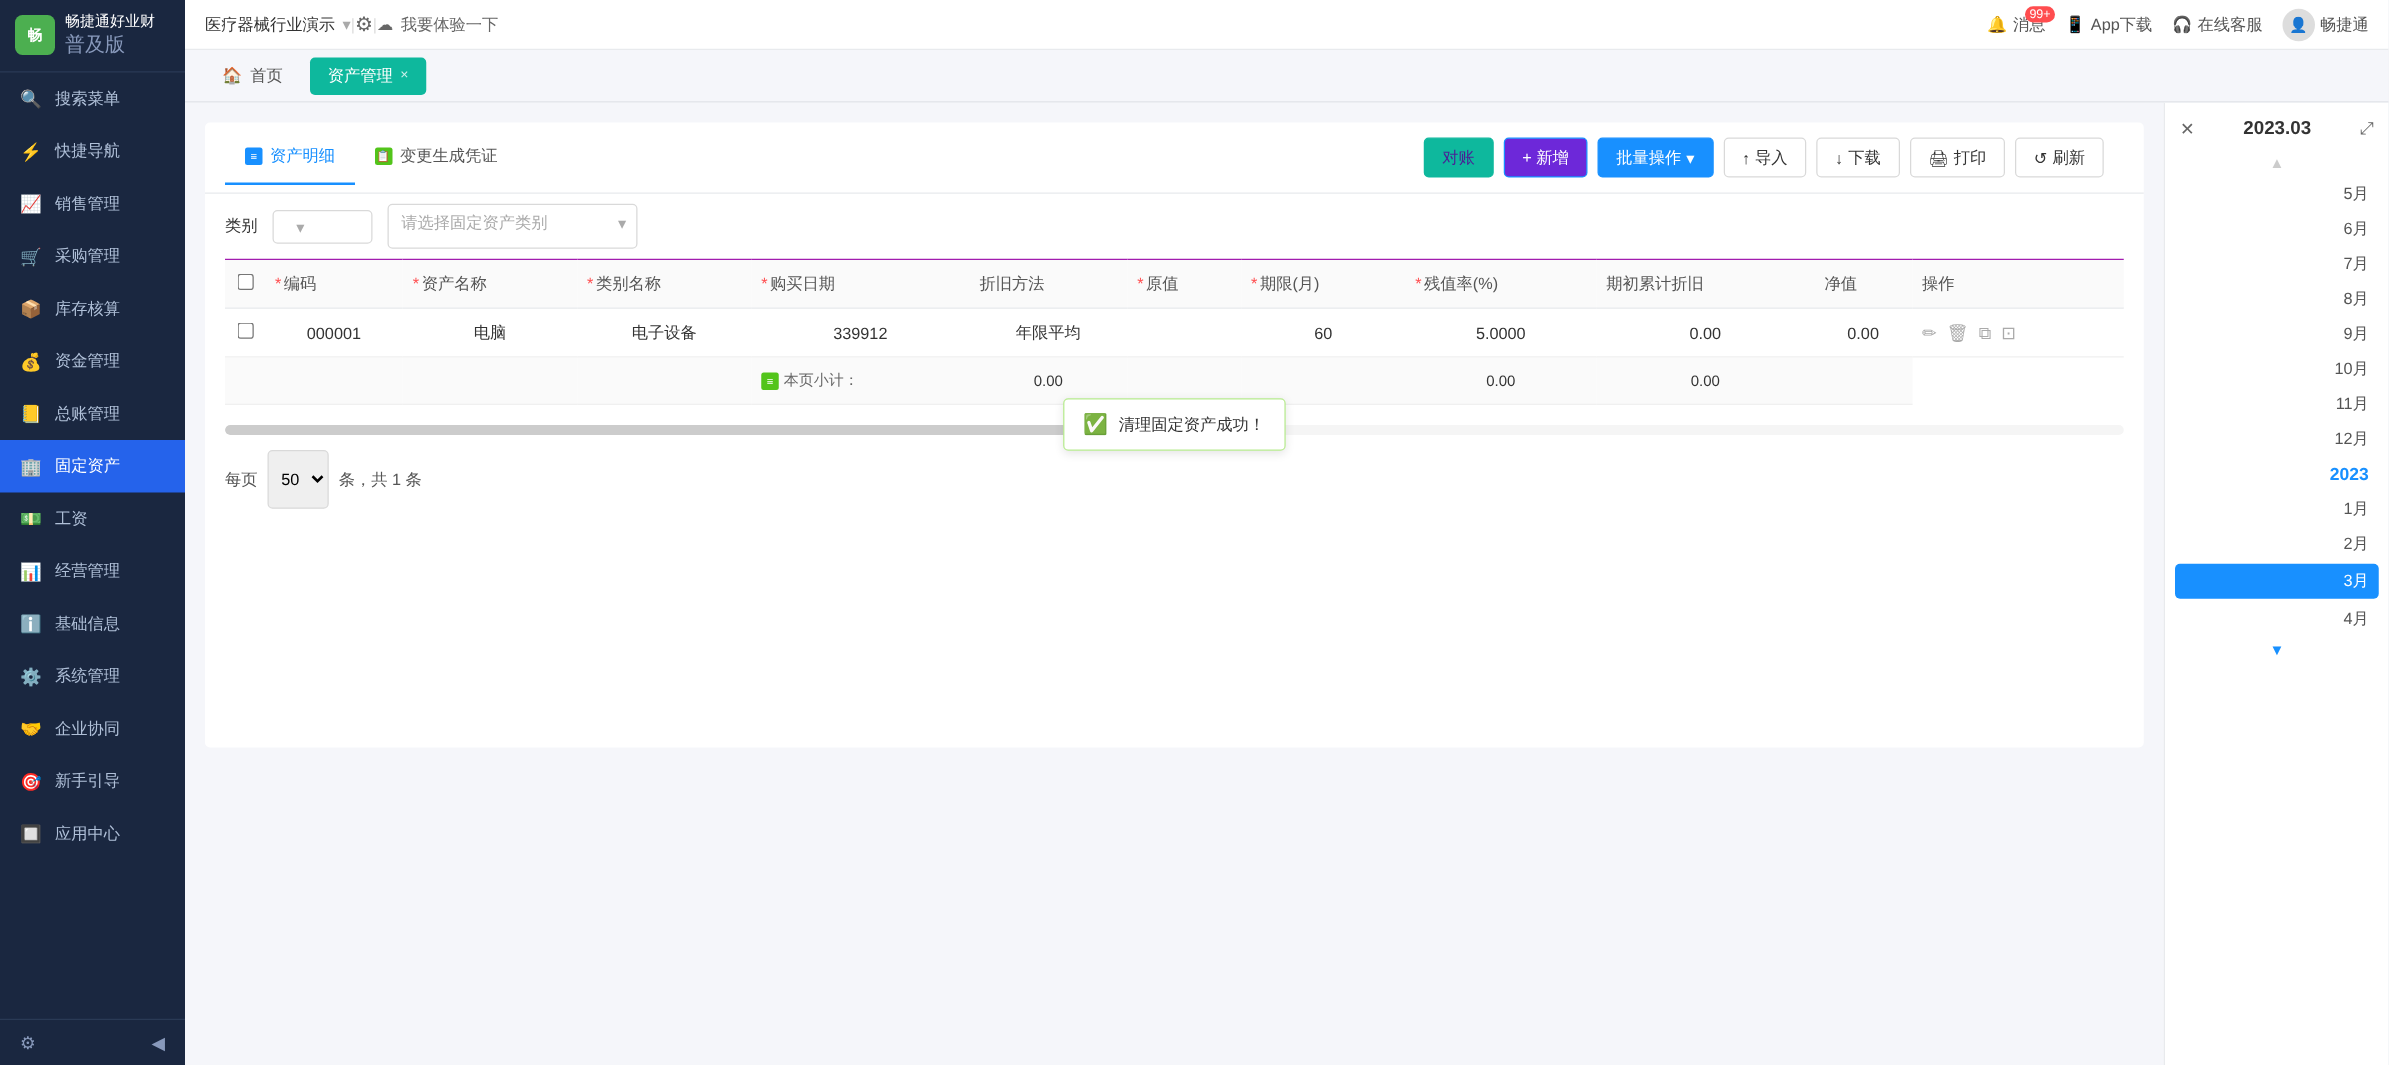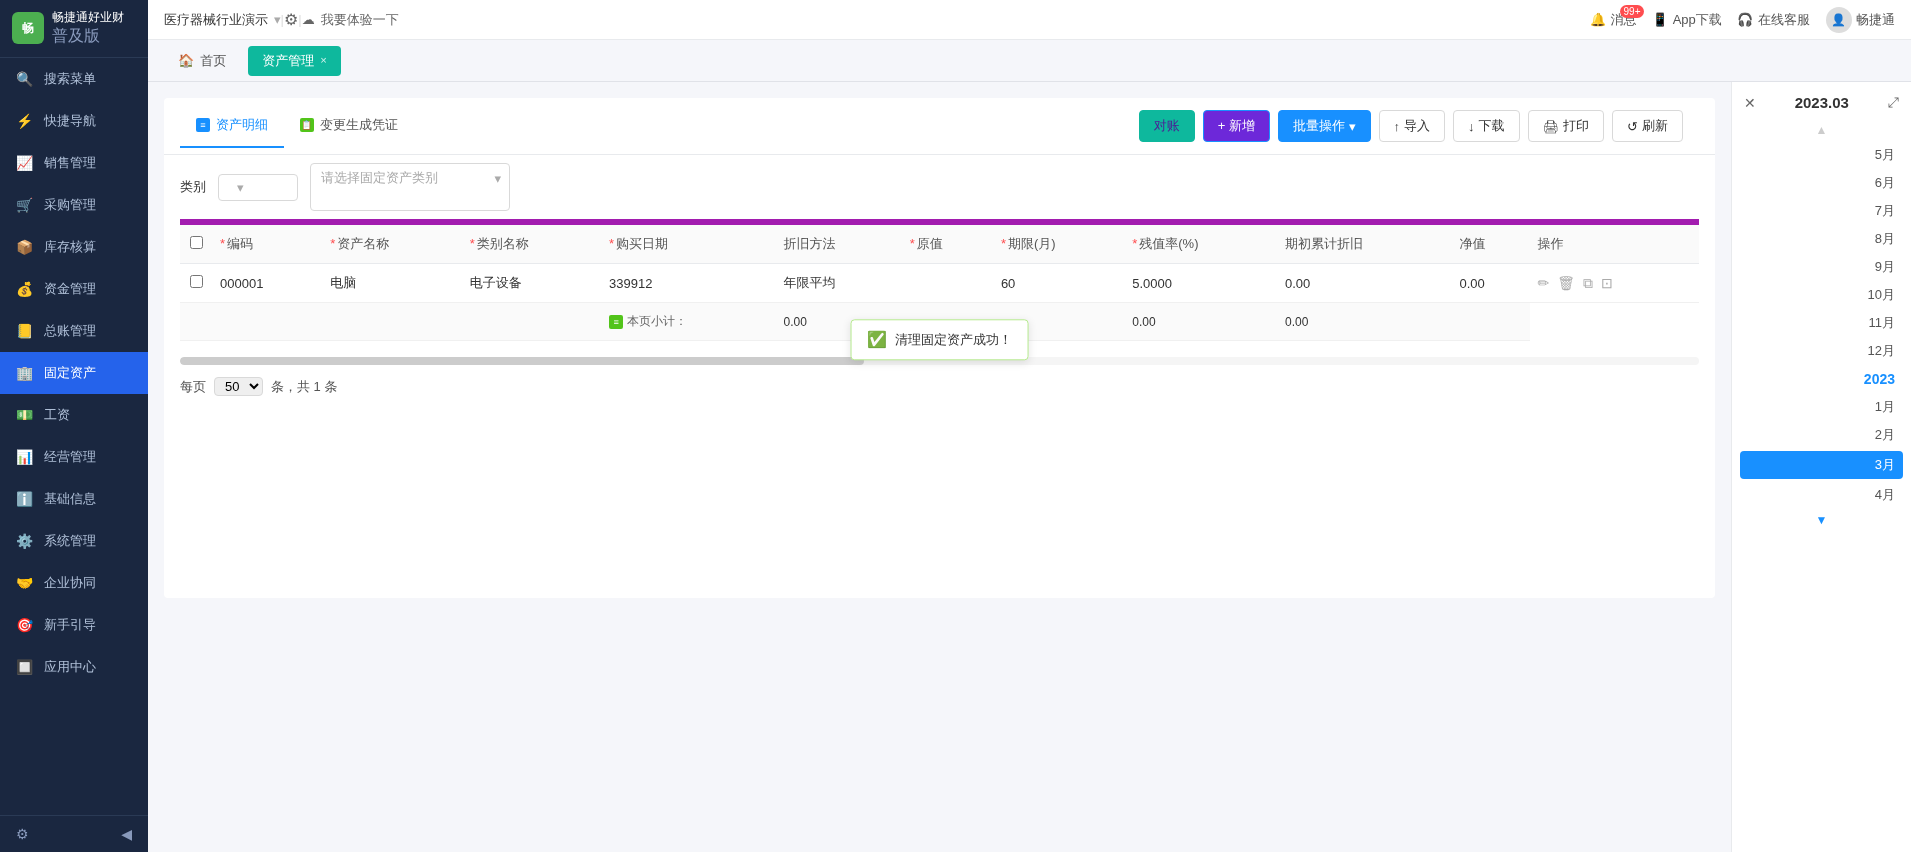--- a/index.html
+++ b/index.html
@@ -286,21 +286,21 @@
       padding: 5px 10px;
       font-size: 13px;
       cursor: pointer;
       min-width: 80px;
       background: white;
       color: #333;
     }
     .filter-select-placeholder {
       border: 1px solid #d9d9d9;
       border-radius: 4px;
-      padding: 5px 36px 23px 10px;
+      padding: 5px 36px 11px 10px;
       font-size: 13px;
       color: #aaa;
       min-width: 200px;
       background: white;
       position: relative;
       display: flex;
       align-items: center;
       cursor: pointer;
     }
 
@@ -308,36 +308,37 @@
     .table-wrap {
       padding: 0 16px;
     }
     table {
       width: 100%;
       border-collapse: collapse;
       font-size: 13px;
     }
     thead tr {
       background: #fafafa;
-      border-top: 6px solid #a21caf;
+      border-top: 1px solid #a21caf;
       border-bottom: 1px solid #e8eaed;
     }
     th {
       padding: 10px 8px;
       text-align: left;
       color: #555;
       font-weight: normal;
       white-space: nowrap;
     }
     th .required { color: #ff4d4f; margin-right: 2px; }
     td {
       padding: 10px 8px;
       color: #333;
       border-bottom: 1px solid #f0f0f0;
       white-space: nowrap;
+      text-align: center;
     }
     .checkbox-cell { width: 32px; text-align: center; }
     input[type="checkbox"] { cursor: pointer; }
 
     
     .subtotal-row td {
       background: #fafafa;
       color: #333;
       font-size: 12px;
     }
@@ -390,21 +391,21 @@
     
     .pagination {
       padding: 12px 16px;
       display: flex;
       align-items: center;
       gap: 8px;
       font-size: 13px;
       color: #555;
     }
     .pagination select {
-      padding: 0 6px;
+      padding: 14px 6px;
       border: 1px solid #d9d9d9;
       border-radius: 4px;
       font-size: 13px;
     }
     .year-panel {
       width: 180px;
       background: white;
       border-left: 1px solid #e8eaed;
       flex-shrink: 0;
       padding: 8px 0;

